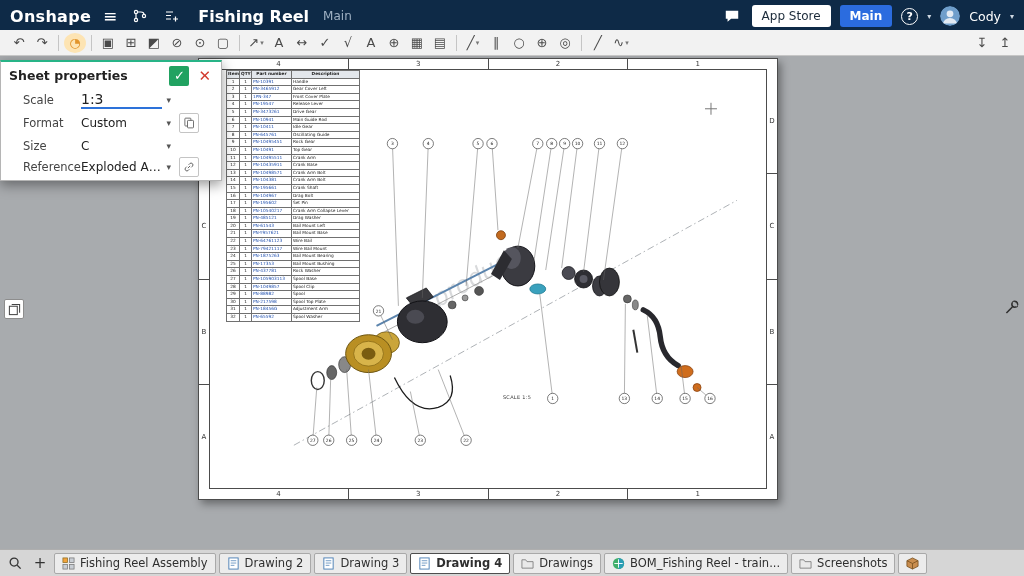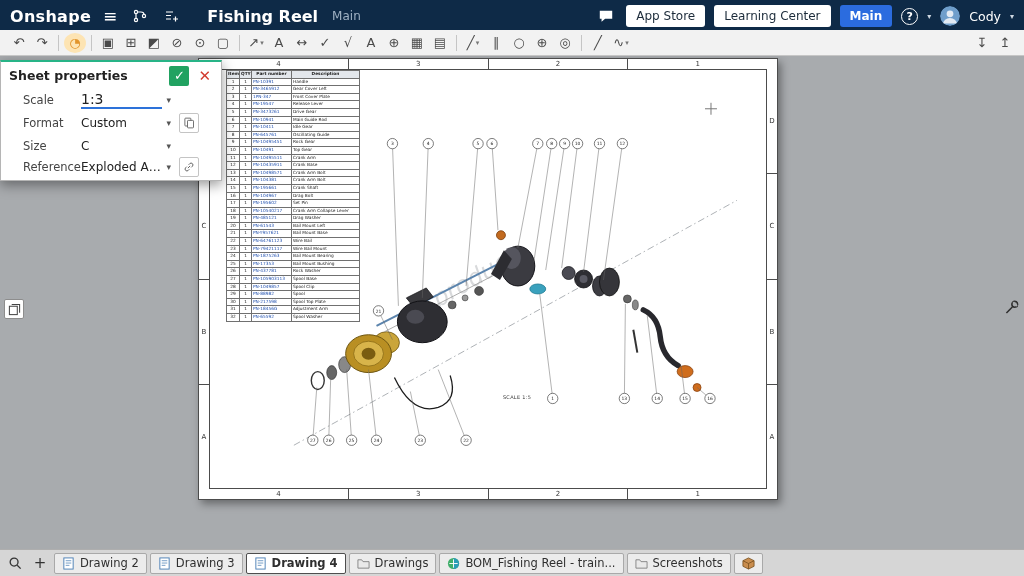--- a/index.html
+++ b/index.html
@@ -3,21 +3,21 @@
 <meta charset="utf-8">
 <style>
   *{margin:0;padding:0;box-sizing:border-box}
   html,body{width:1024px;height:576px;overflow:hidden;font-family:"DejaVu Sans","Liberation Sans",sans-serif;background:#a8abae}
 
   
   .topbar{position:absolute;top:0;left:0;width:1024px;height:30px;background:#0e2a47;display:flex;align-items:center;padding:16px 10px;gap:10px;color:#fff}
   .logo{font-size:16px;font-weight:bold;letter-spacing:.3px}
   .menu-ic{font-size:17px;cursor:pointer;padding:0 2px}
   .tb-ic{display:flex;align-items:center;justify-content:center;width:22px;height:22px}
-  .doc-title{font-size:16px;font-weight:bold;margin-left:14px}
+  .doc-title{font-size:16px;font-weight:bold;margin-left:5px}
   .ws-label{font-size:12px;color:#9fb1c3;margin-left:4px}
   .tb-right{margin-left:auto;display:flex;align-items:center;gap:9px}
   .btn{background:#fff;color:#1c2b3a;font-size:12px;height:22px;padding:0 10px;border-radius:3px;display:flex;align-items:center;white-space:nowrap}
   .btn-share{background:#2b6cdf;color:#fff;font-weight:bold}
   .help{width:17px;height:17px;border:1.5px solid #fff;border-radius:50%;display:flex;align-items:center;justify-content:center;font-size:11px;font-weight:bold}
   .avatar{width:20px;height:20px;border-radius:50%;overflow:hidden}
   .user-name{font-size:12.5px}
   .caret-w{font-size:8px;color:#cfd8e2}
 
   
@@ -105,21 +105,20 @@
   <span class="doc-title">Fishing Reel</span>
   <span class="ws-label">Main</span>
 
   <div class="tb-right">
     <span class="tb-ic">
       <svg width="16" height="16" viewBox="0 0 18 18">
           <path d="M2 3 h14 v9 H8 l-4 3.5 V12 H2 z" fill="#fff"></path>
         </svg>
     </span>
     <span class="btn">App Store</span>
-    <span class="btn">Learning Center</span>
     <span class="btn btn-share">Main</span>
     <span class="help">?</span>
     <span class="caret-w">▾</span>
     <span class="avatar">
       <svg width="20" height="20" viewBox="0 0 20 20">
           <circle cx="10" cy="10" r="10" fill="#6f9ecb"></circle>
           <circle cx="10" cy="7.8" r="3.4" fill="#e3ebf4"></circle>
           <path d="M3.2 17.5 a6.8 5.4 0 0 1 13.6 0" fill="#e3ebf4"></path>
         </svg>
     </span>
@@ -642,34 +641,43 @@
   <span class="bicon">
     <svg width="15" height="15" viewBox="0 0 16 16" fill="none" stroke="#333" stroke-width="1.4">
         <circle cx="6.5" cy="6.5" r="4.2"></circle>
         <path d="M9.8 9.8 L13.5 13.5"></path>
       </svg>
   </span>
   <span class="bicon">+</span>
   <span style="display:flex;align-items:center;gap:3px">
       <div class="tab">
         <svg class="ticn" viewBox="0 0 14 14">
-          <rect x="2" y="1" width="10" height="12" fill="#fff" stroke="#4a7fb5"></rect>
-          <line x1="4" y1="4" x2="10" y2="4" stroke="#4a7fb5" stroke-width="0.8"></line>
-          <line x1="4" y1="6.5" x2="10" y2="6.5" stroke="#4a7fb5" stroke-width="0.8"></line>
-          <line x1="4" y1="9" x2="8" y2="9" stroke="#4a7fb5" stroke-width="0.8"></line>
-        </svg>
-        <span class="tlabel">Drawing 2</span>
+          <rect x="1" y="1" width="5" height="5" fill="#f2a33c" stroke="#8a6a20" stroke-width="0.8"></rect>
+          <rect x="8" y="1" width="5" height="5" fill="#c9ced4" stroke="#777" stroke-width="0.8"></rect>
+          <rect x="1" y="8" width="5" height="5" fill="#c9ced4" stroke="#777" stroke-width="0.8"></rect>
+          <rect x="8" y="8" width="5" height="5" fill="#c9ced4" stroke="#777" stroke-width="0.8"></rect>
+        </svg>
+        <span class="tlabel">Fishing Reel Assembly</span>
       </div>
       <div class="tab">
         <svg class="ticn" viewBox="0 0 14 14">
           <rect x="2" y="1" width="10" height="12" fill="#fff" stroke="#4a7fb5"></rect>
           <line x1="4" y1="4" x2="10" y2="4" stroke="#4a7fb5" stroke-width="0.8"></line>
           <line x1="4" y1="6.5" x2="10" y2="6.5" stroke="#4a7fb5" stroke-width="0.8"></line>
           <line x1="4" y1="9" x2="8" y2="9" stroke="#4a7fb5" stroke-width="0.8"></line>
         </svg>
+        <span class="tlabel">Drawing 2</span>
+      </div>
+      <div class="tab">
+        <svg class="ticn" viewBox="0 0 14 14">
+          <rect x="2" y="1" width="10" height="12" fill="#fff" stroke="#4a7fb5"></rect>
+          <line x1="4" y1="4" x2="10" y2="4" stroke="#4a7fb5" stroke-width="0.8"></line>
+          <line x1="4" y1="6.5" x2="10" y2="6.5" stroke="#4a7fb5" stroke-width="0.8"></line>
+          <line x1="4" y1="9" x2="8" y2="9" stroke="#4a7fb5" stroke-width="0.8"></line>
+        </svg>
         <span class="tlabel">Drawing 3</span>
       </div>
       <div class="tab active">
         <svg class="ticn" viewBox="0 0 14 14">
           <rect x="2" y="1" width="10" height="12" fill="#fff" stroke="#4a7fb5"></rect>
           <line x1="4" y1="4" x2="10" y2="4" stroke="#4a7fb5" stroke-width="0.8"></line>
           <line x1="4" y1="6.5" x2="10" y2="6.5" stroke="#4a7fb5" stroke-width="0.8"></line>
           <line x1="4" y1="9" x2="8" y2="9" stroke="#4a7fb5" stroke-width="0.8"></line>
         </svg>
         <span class="tlabel">Drawing 4</span>

